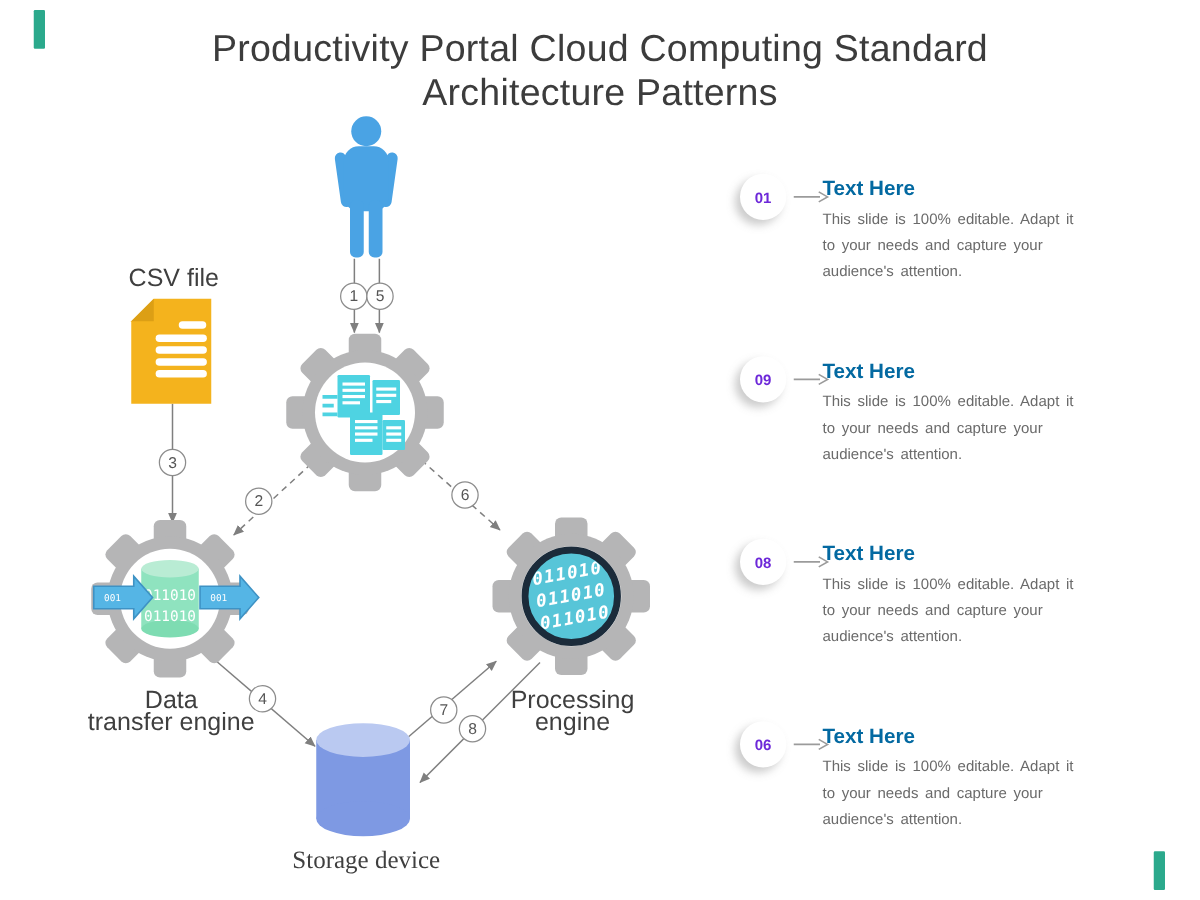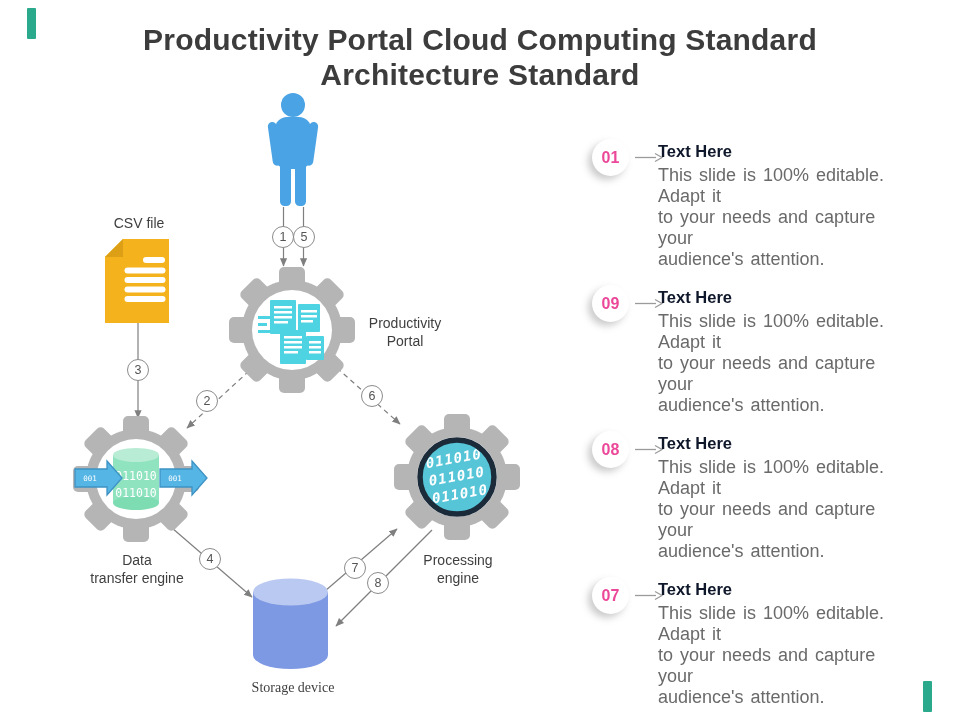--- a/index.html
+++ b/index.html
@@ -6,55 +6,55 @@
   .slide{position:relative;width:960px;height:720px;background:#ffffff;overflow:hidden;
          font-family:"Liberation Sans","DejaVu Sans",sans-serif;}
 
   
   .accent-bar{position:absolute;width:9px;height:31px;background:#2BA98C;border-radius:1px;}
   .accent-bar.tl{left:27px;top:8px;}
   .accent-bar.br{left:923px;top:681px;}
 
   
   .title{position:absolute;left:0;top:22px;width:960px;margin:0;text-align:center;
-         font-size:30px;line-height:35px;font-weight:700;color:#3C3C3C;letter-spacing:.2px;}
+         font-size:30px;line-height:35px;font-weight:400;color:#3C3C3C;letter-spacing:.2px;}
 
   
   .diagram-svg{position:absolute;left:0;top:0;width:960px;height:720px;}
 
   
   .step-badge{position:absolute;width:22px;height:22px;border-radius:50%;background:#ffffff;
               border:1px solid #8C8C8C;box-sizing:border-box;color:#555555;font-size:12.5px;
               display:flex;align-items:center;justify-content:center;}
 
   
-  .dlabel{position:absolute;text-align:center;font-size:14px;line-height:18px;color:#3F3F3F;}
+  .dlabel{position:absolute;text-align:center;font-size:20px;line-height:18px;color:#3F3F3F;}
 
   
   .panel-item{position:absolute;left:590px;width:300px;height:110px;}
   .num-circle{position:absolute;left:2px;top:0;width:37px;height:37px;border-radius:50%;
               background:#ffffff;box-shadow:-4px 4px 7px rgba(110,110,110,.35);
               display:flex;align-items:center;justify-content:center;
-              font-size:16px;font-weight:bold;color:#ec4899;}
+              font-size:12px;font-weight:bold;color:#6d28d9;}
   .item-arrow{position:absolute;left:44px;top:13px;}
-  .item-heading{position:absolute;left:68px;top:3px;font-size:16.5px;font-weight:bold;color:#0f172a;}
-  .item-body{position:absolute;left:68px;top:26px;font-size:18px;line-height:21px;
+  .item-heading{position:absolute;left:68px;top:3px;font-size:16.5px;font-weight:bold;color:#0369a1;}
+  .item-body{position:absolute;left:68px;top:26px;font-size:12px;line-height:21px;
              color:#6A6A6A;word-spacing:2px;}
 
   .bin-text{font-family:"DejaVu Sans Mono","Liberation Mono",monospace;fill:#ffffff;}
 </style>
 </head>
 <body>
 
 <div class="slide">
 
   <div class="accent-bar tl"></div>
   <div class="accent-bar br"></div>
 
-  <h1 class="title"><span>Productivity Portal Cloud Computing Standard</span><br><span>Architecture Standard</span></h1>
+  <h1 class="title"><span>Productivity Portal Cloud Computing Standard</span><br><span>Architecture Patterns</span></h1>
 
   <svg class="diagram-svg" viewBox="0 0 960 720">
     <defs>
       <marker id="arw" viewBox="0 0 8 8" markerWidth="8" markerHeight="8" refX="6.5" refY="3" orient="auto">
         <path d="M0 0 L7 3 L0 6 Z" fill="#7F7F7F"></path>
       </marker>
       <g id="gearShape">
         <g fill="#B5B5B6">
           <rect x="-13" y="-63" width="26" height="126" rx="5"></rect>
           <rect x="-13" y="-63" width="26" height="126" rx="5" transform="rotate(45)"></rect>
@@ -170,21 +170,20 @@
   <div class="step-badge" style="left:272px;top:226px;">1</div>
   <div class="step-badge" style="left:293px;top:226px;">5</div>
   <div class="step-badge" style="left:196px;top:390px;">2</div>
   <div class="step-badge" style="left:127px;top:359px;">3</div>
   <div class="step-badge" style="left:361px;top:385px;">6</div>
   <div class="step-badge" style="left:199px;top:548px;">4</div>
   <div class="step-badge" style="left:344px;top:557px;">7</div>
   <div class="step-badge" style="left:367px;top:572px;">8</div>
 
   <div class="dlabel" style="left:89px;top:214px;width:100px;">CSV file</div>
-  <div class="dlabel" style="left:345px;top:314px;width:120px;"><span>Productivity</span><br><span>Portal</span></div>
   <div class="dlabel" style="left:61px;top:551px;width:152px;"><span>Data</span><br><span>transfer engine</span></div>
   <div class="dlabel" style="left:398px;top:551px;width:120px;"><span>Processing</span><br><span>engine</span></div>
   <div class="dlabel" style="left:218px;top:679px;width:150px;font-family:Liberation Serif, serif;">Storage device</div>
 
   <div class="panel-item" style="top:139px;">
     <div class="num-circle">01</div>
     <svg class="item-arrow" width="30" height="11">
         <line x1="1" y1="5.5" x2="22" y2="5.5" stroke="#9B9B9B" stroke-width="1.3"></line>
         <path d="M21 1.5 L28 5.5 L21 9.5" fill="none" stroke="#9B9B9B" stroke-width="1.3"></path>
       </svg>
@@ -218,21 +217,21 @@
       </svg>
     <div class="item-heading">Text Here</div>
     <div class="item-body">
       <div>This slide is 100% editable. Adapt it</div>
       <div>to your needs and capture your</div>
       <div>audience's attention.</div>
     </div>
   </div>
 
   <div class="panel-item" style="top:577px;">
-    <div class="num-circle">07</div>
+    <div class="num-circle">06</div>
     <svg class="item-arrow" width="30" height="11">
         <line x1="1" y1="5.5" x2="22" y2="5.5" stroke="#9B9B9B" stroke-width="1.3"></line>
         <path d="M21 1.5 L28 5.5 L21 9.5" fill="none" stroke="#9B9B9B" stroke-width="1.3"></path>
       </svg>
     <div class="item-heading">Text Here</div>
     <div class="item-body">
       <div>This slide is 100% editable. Adapt it</div>
       <div>to your needs and capture your</div>
       <div>audience's attention.</div>
     </div>

